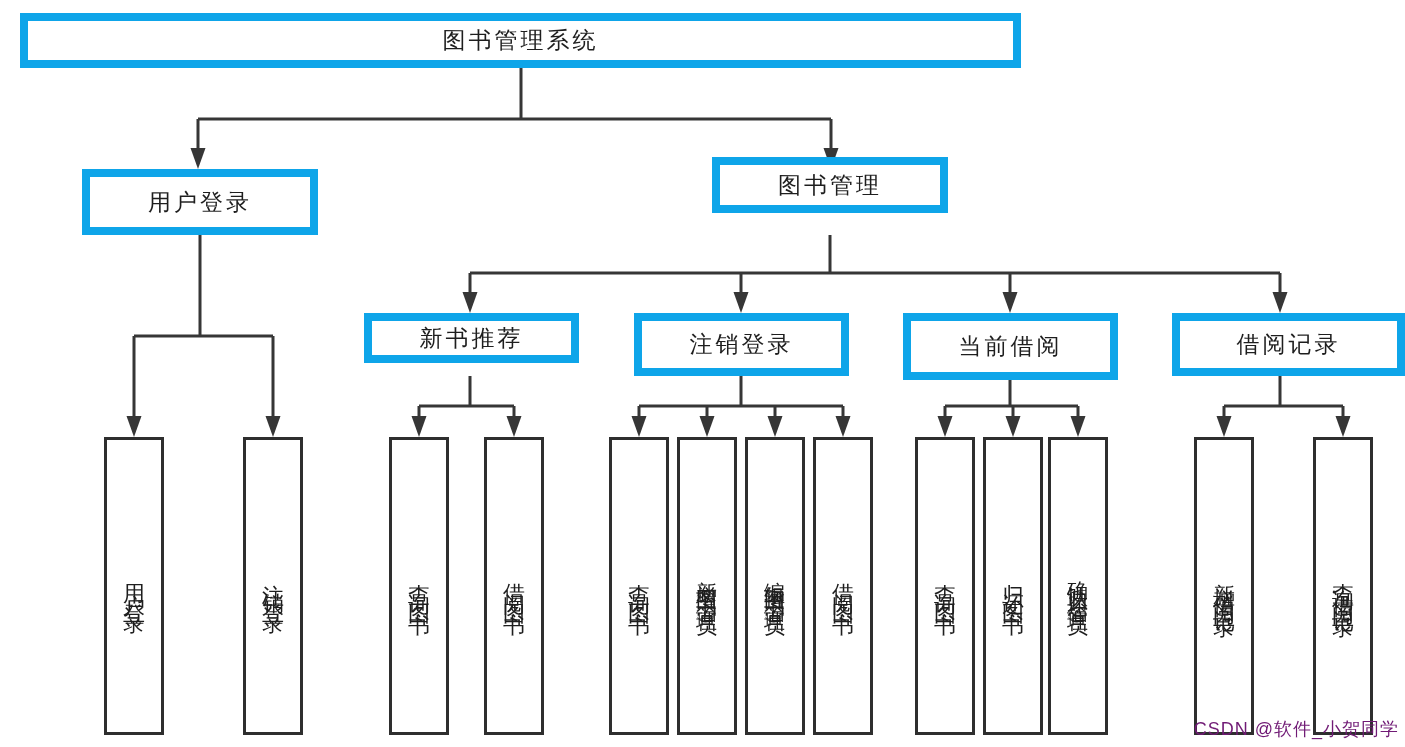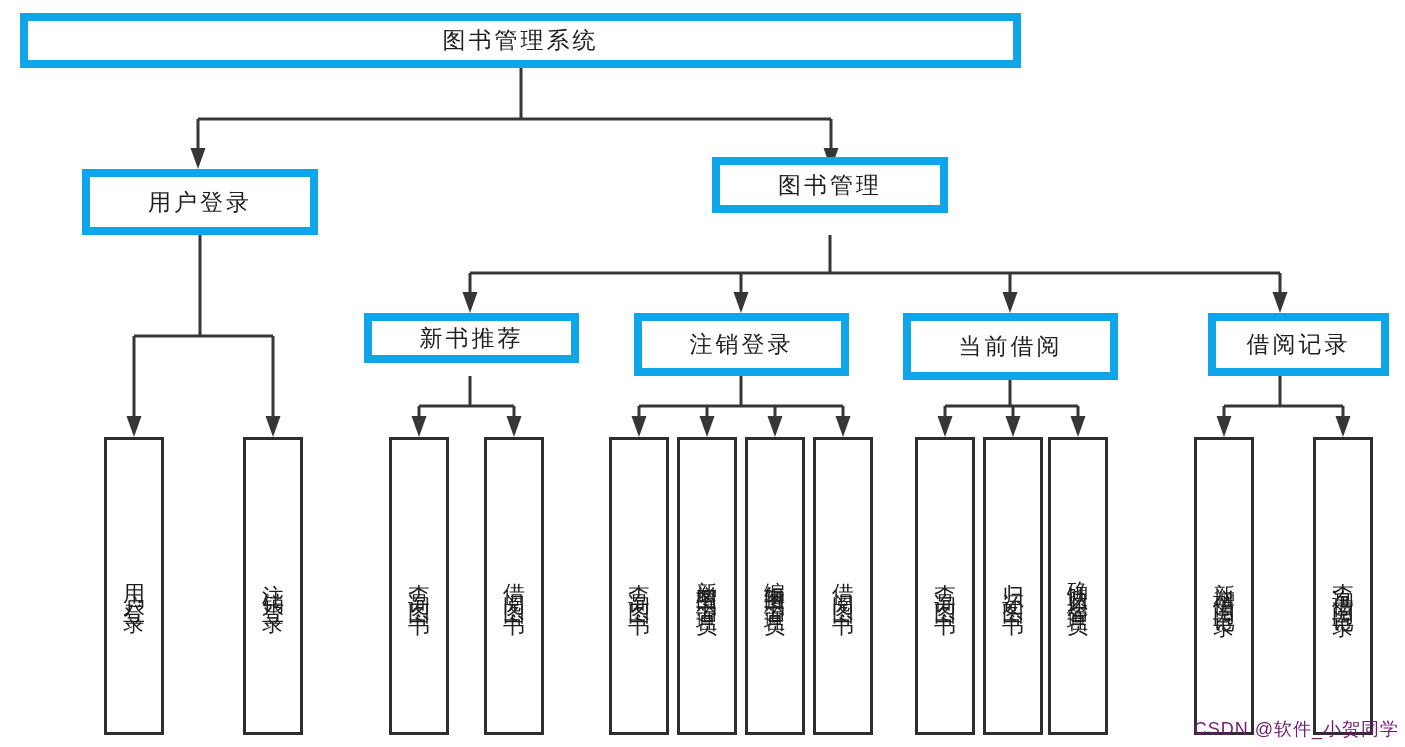--- a/index.html
+++ b/index.html
@@ -21,21 +21,21 @@
     font-size:23px;
     letter-spacing:3px;
     white-space:nowrap;
   }
   .pos-root{left:20px;top:13px;width:1001px;height:55px;}
   .pos-user-login{left:82px;top:169px;width:236px;height:66px;}
   .pos-book-mgmt{left:712px;top:157px;width:236px;height:56px;}
   .pos-new-book{left:364px;top:313px;width:215px;height:50px;}
   .pos-book-borrow{left:634px;top:313px;width:215px;height:63px;}
   .pos-current-borrow{left:903px;top:313px;width:215px;height:67px;}
-  .pos-borrow-record{left:1208px;top:313px;width:181px;height:63px;}
+  .pos-borrow-record{left:1172px;top:313px;width:233px;height:63px;}
   
   .leaf{
     position:absolute;
     box-sizing:border-box;
     top:437px;height:298px;width:60px;
     border:3px solid #2e2e2e;
     background:#ffffff;
     display:flex;align-items:center;justify-content:center;
   }
   .leaf span{

